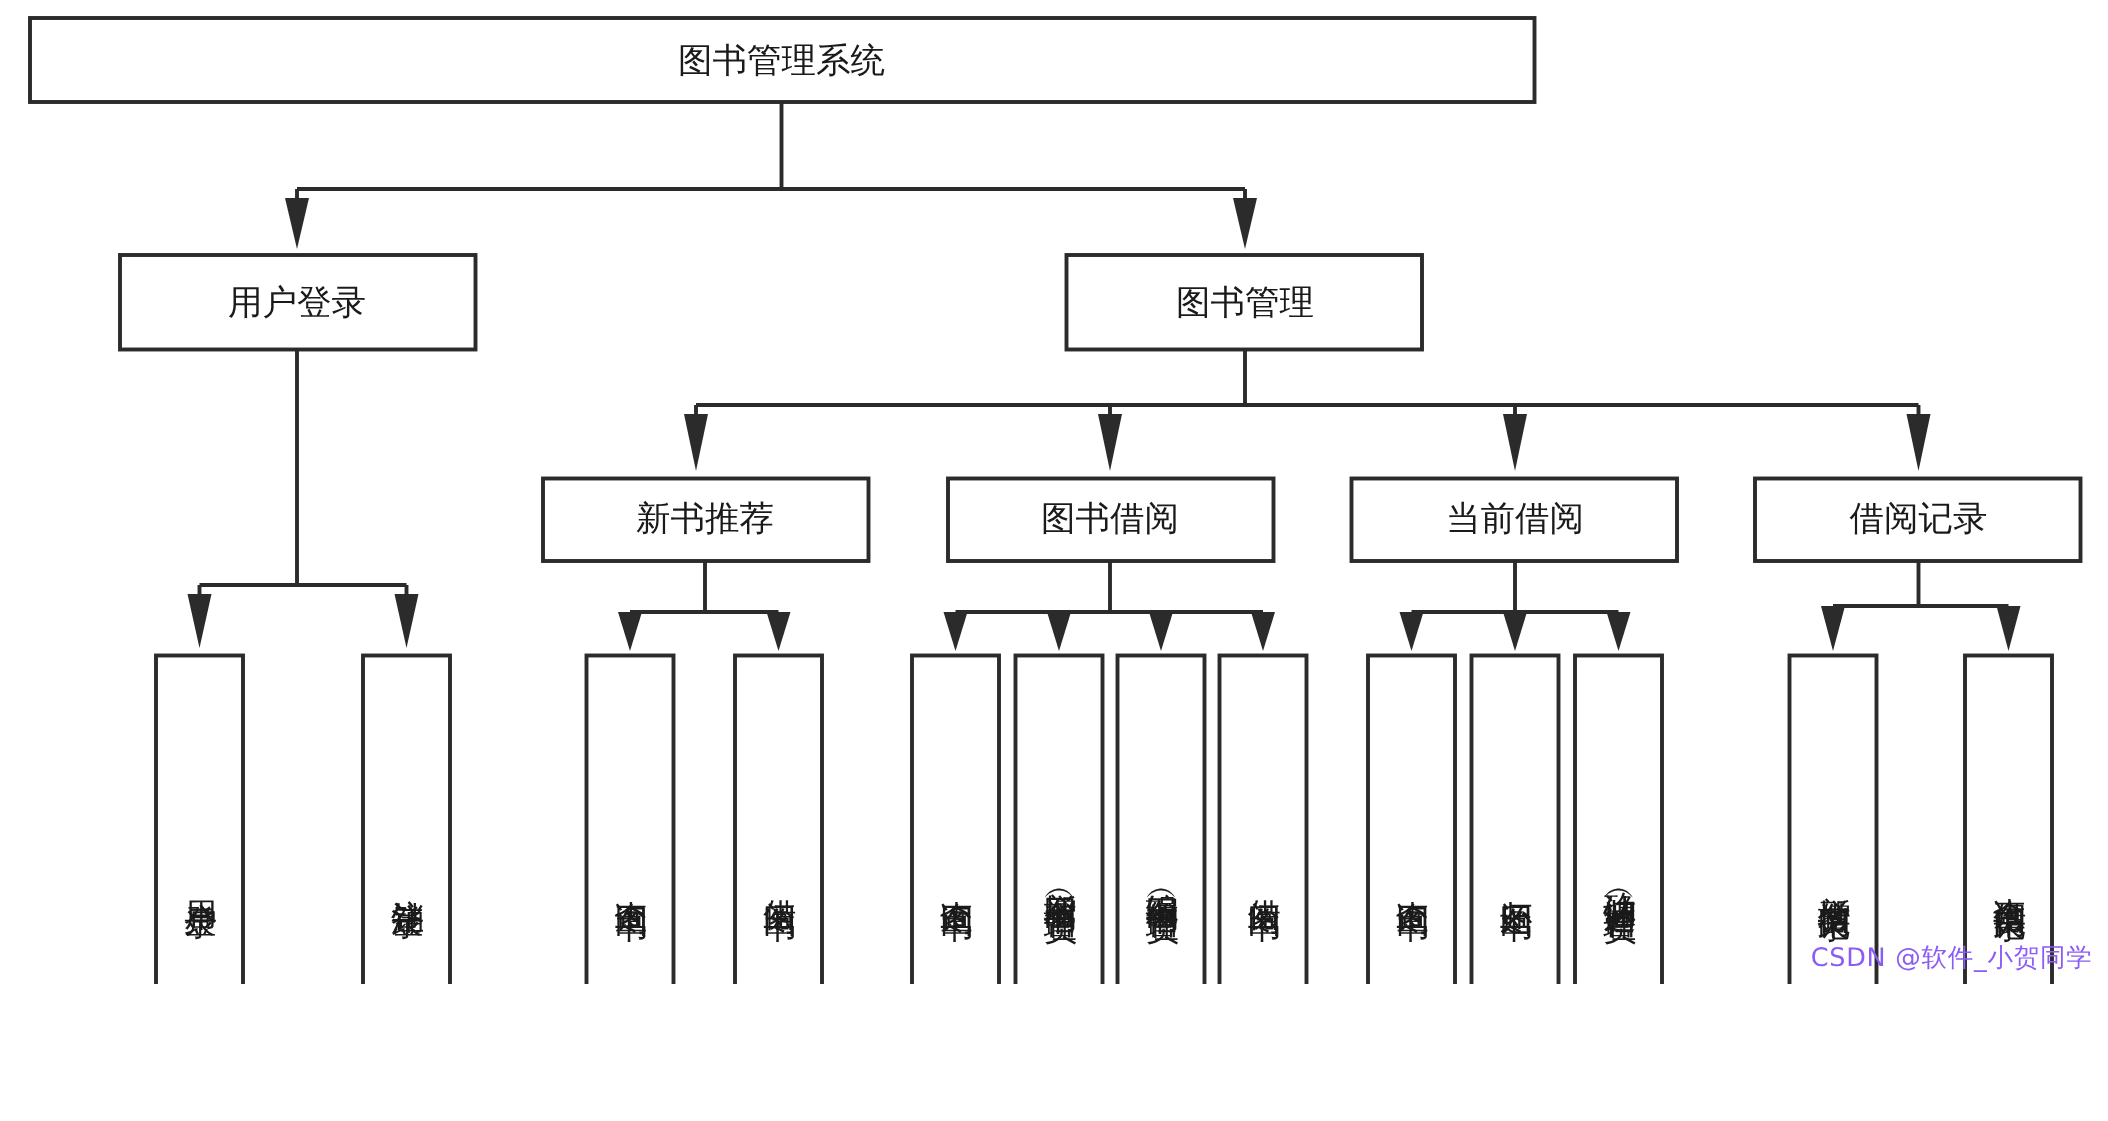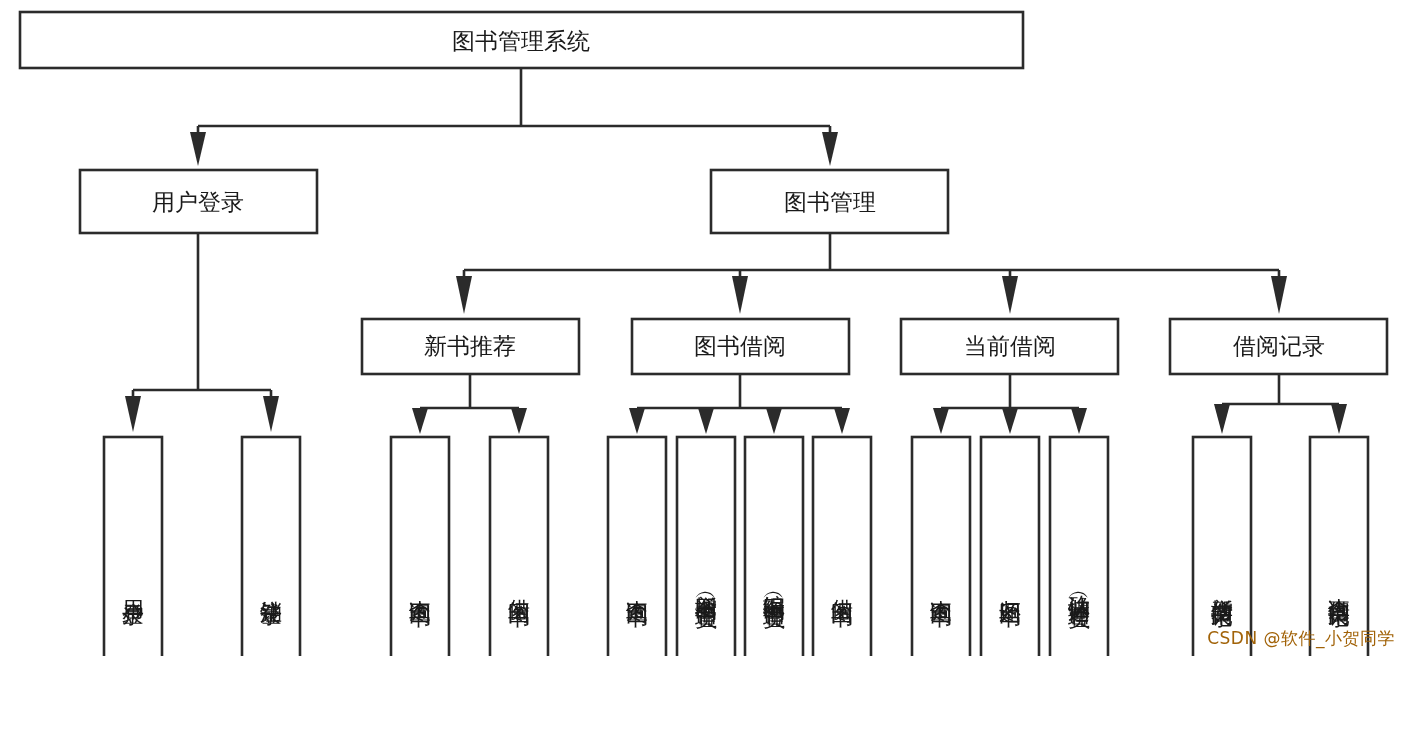--- a/index.html
+++ b/index.html
@@ -61,21 +61,21 @@
     letter-spacing: 2px;
     color: #1a1a1a;
     white-space: nowrap;
   }
   .watermark {
     position: absolute;
     right: 10px;
     bottom: 6px;
     font-family: "DejaVu Sans", "Liberation Sans", sans-serif;
     font-size: 17px;
-    color: #a16207;
+    color: #8b5cf6;
     letter-spacing: 0.5px;
     white-space: nowrap;
     margin-left: 10px;
   }
 </style>
 </head>
 <body>
 
 <div id="diagram-root">
 

